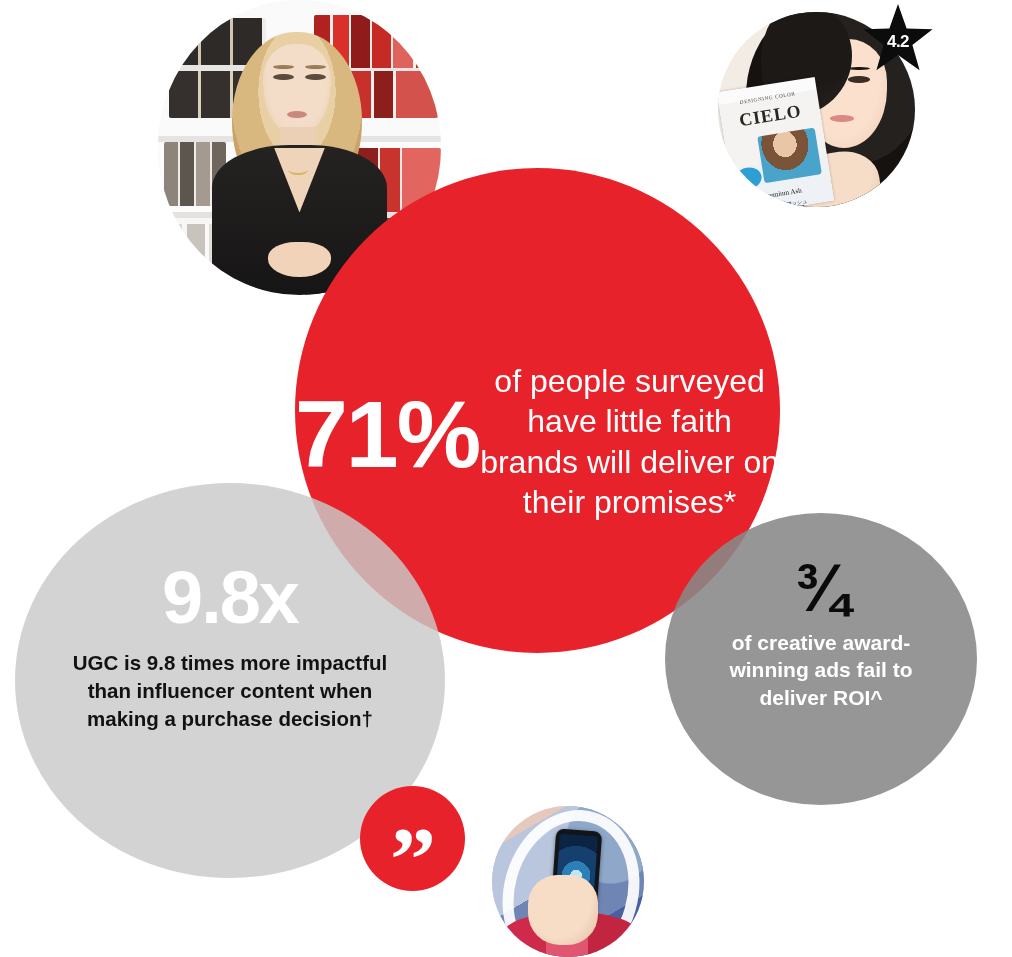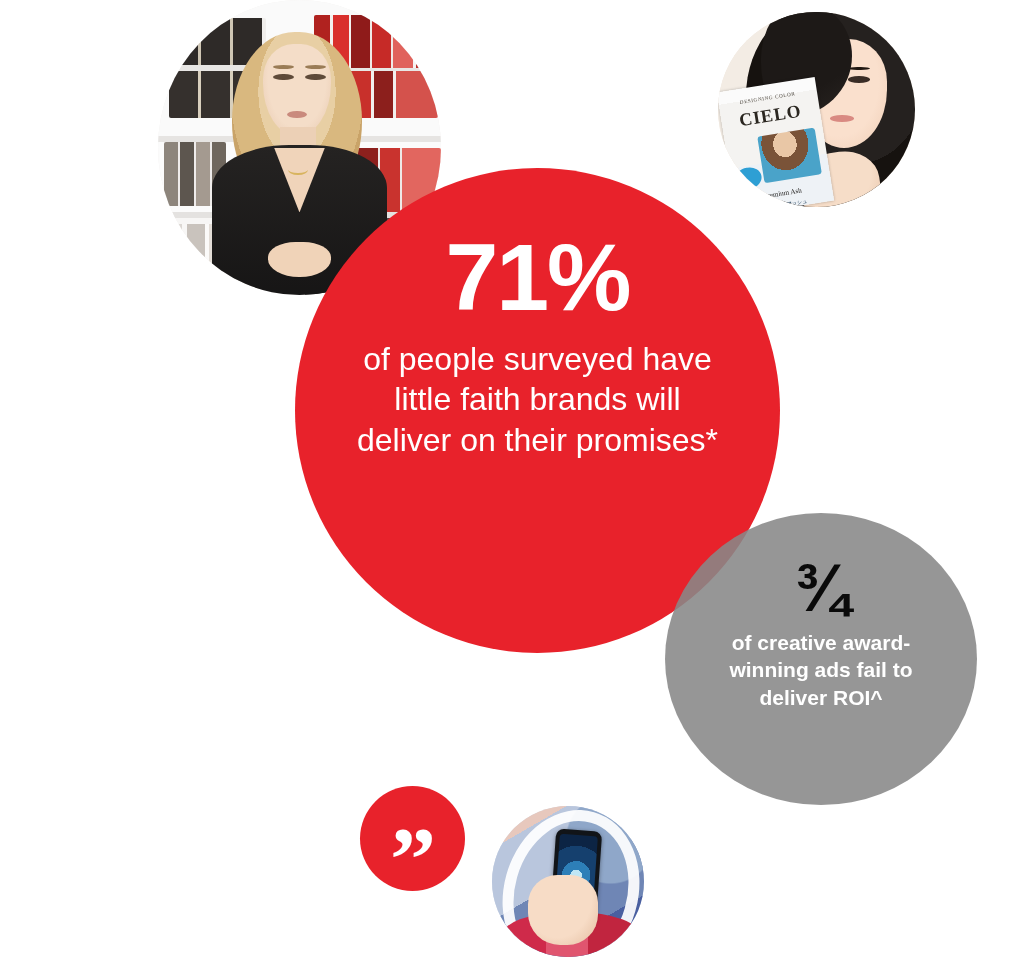--- a/index.html
+++ b/index.html
@@ -290,22 +290,22 @@
   }
 
   
   #stat-red-circle {
     left: 295px; top: 168px; width: 485px; height: 485px;
     z-index: 6;
   }
   #stat-red-circle .fill { position: absolute; inset: 0; border-radius: 50%; }
   #stat-red-circle .content {
     position: absolute; inset: 0;
-    display: flex; flex-direction: column;
-    align-items: center; justify-content: flex-start;
+    display: flex; flex-direction: row;
+    align-items: center; justify-content: center;
     padding-top: 62px; box-sizing: border-box;
     text-align: center;
   }
   #stat-red-circle .big {
     font-size: 95px; font-weight: bold; color: #ffffff;
     line-height: 1; letter-spacing: -2px; margin-bottom: 14px;
   }
   #stat-red-circle .body {
     font-size: 32px; color: #ffffff; line-height: 1.26;
     font-weight: 400; max-width: 380px;
@@ -409,31 +409,42 @@
     <div class="dyebox">
       <div class="dc">DESIGNING COLOR</div>
       <div class="cielo">CIELO</div>
       <div class="model"></div>
       <div class="bluebadge"></div>
       <div class="premium">Premium Ash</div>
       <div class="jp">プレミアムアッシュ</div>
     </div>
   </div>
 
+  <div id="star-rating-badge">
+    <div class="star-shape" style="background: rgb(12, 12, 12);"></div>
+    <div class="star-value" style="color: rgb(255, 255, 255);">4.2</div>
+  </div>
 
   <div class="circ photo" id="photo-ugc-phone">
     <div class="bg3"></div>
     <div class="whitearc"></div>
     <div class="sleeve"></div>
     <div class="phone-body">
       <div class="phone-screen"></div>
     </div>
     <div class="hand3"></div>
   </div>
 
+  <div class="circ" id="stat-gray-light-circle">
+    <div class="fill" style="background: rgb(201, 201, 201); opacity: 0.82;"></div>
+    <div class="content">
+      <div class="big" style="color: rgb(255, 255, 255);">9.8x</div>
+      <div class="body" style="color: rgb(18, 18, 18);">UGC is 9.8 times more impactful than influencer content when making a purchase decision†</div>
+    </div>
+  </div>
 
   <div class="circ" id="stat-gray-dark-circle">
     <div class="fill" style="background: rgb(135, 135, 135); opacity: 0.88;"></div>
     <div class="content">
       <div class="big" style="color: rgb(10, 10, 10);">¾</div>
       <div class="body" style="color: rgb(255, 255, 255);">of creative award-winning ads fail to deliver ROI^</div>
     </div>
   </div>
 
   <div class="circ" id="stat-red-circle">

